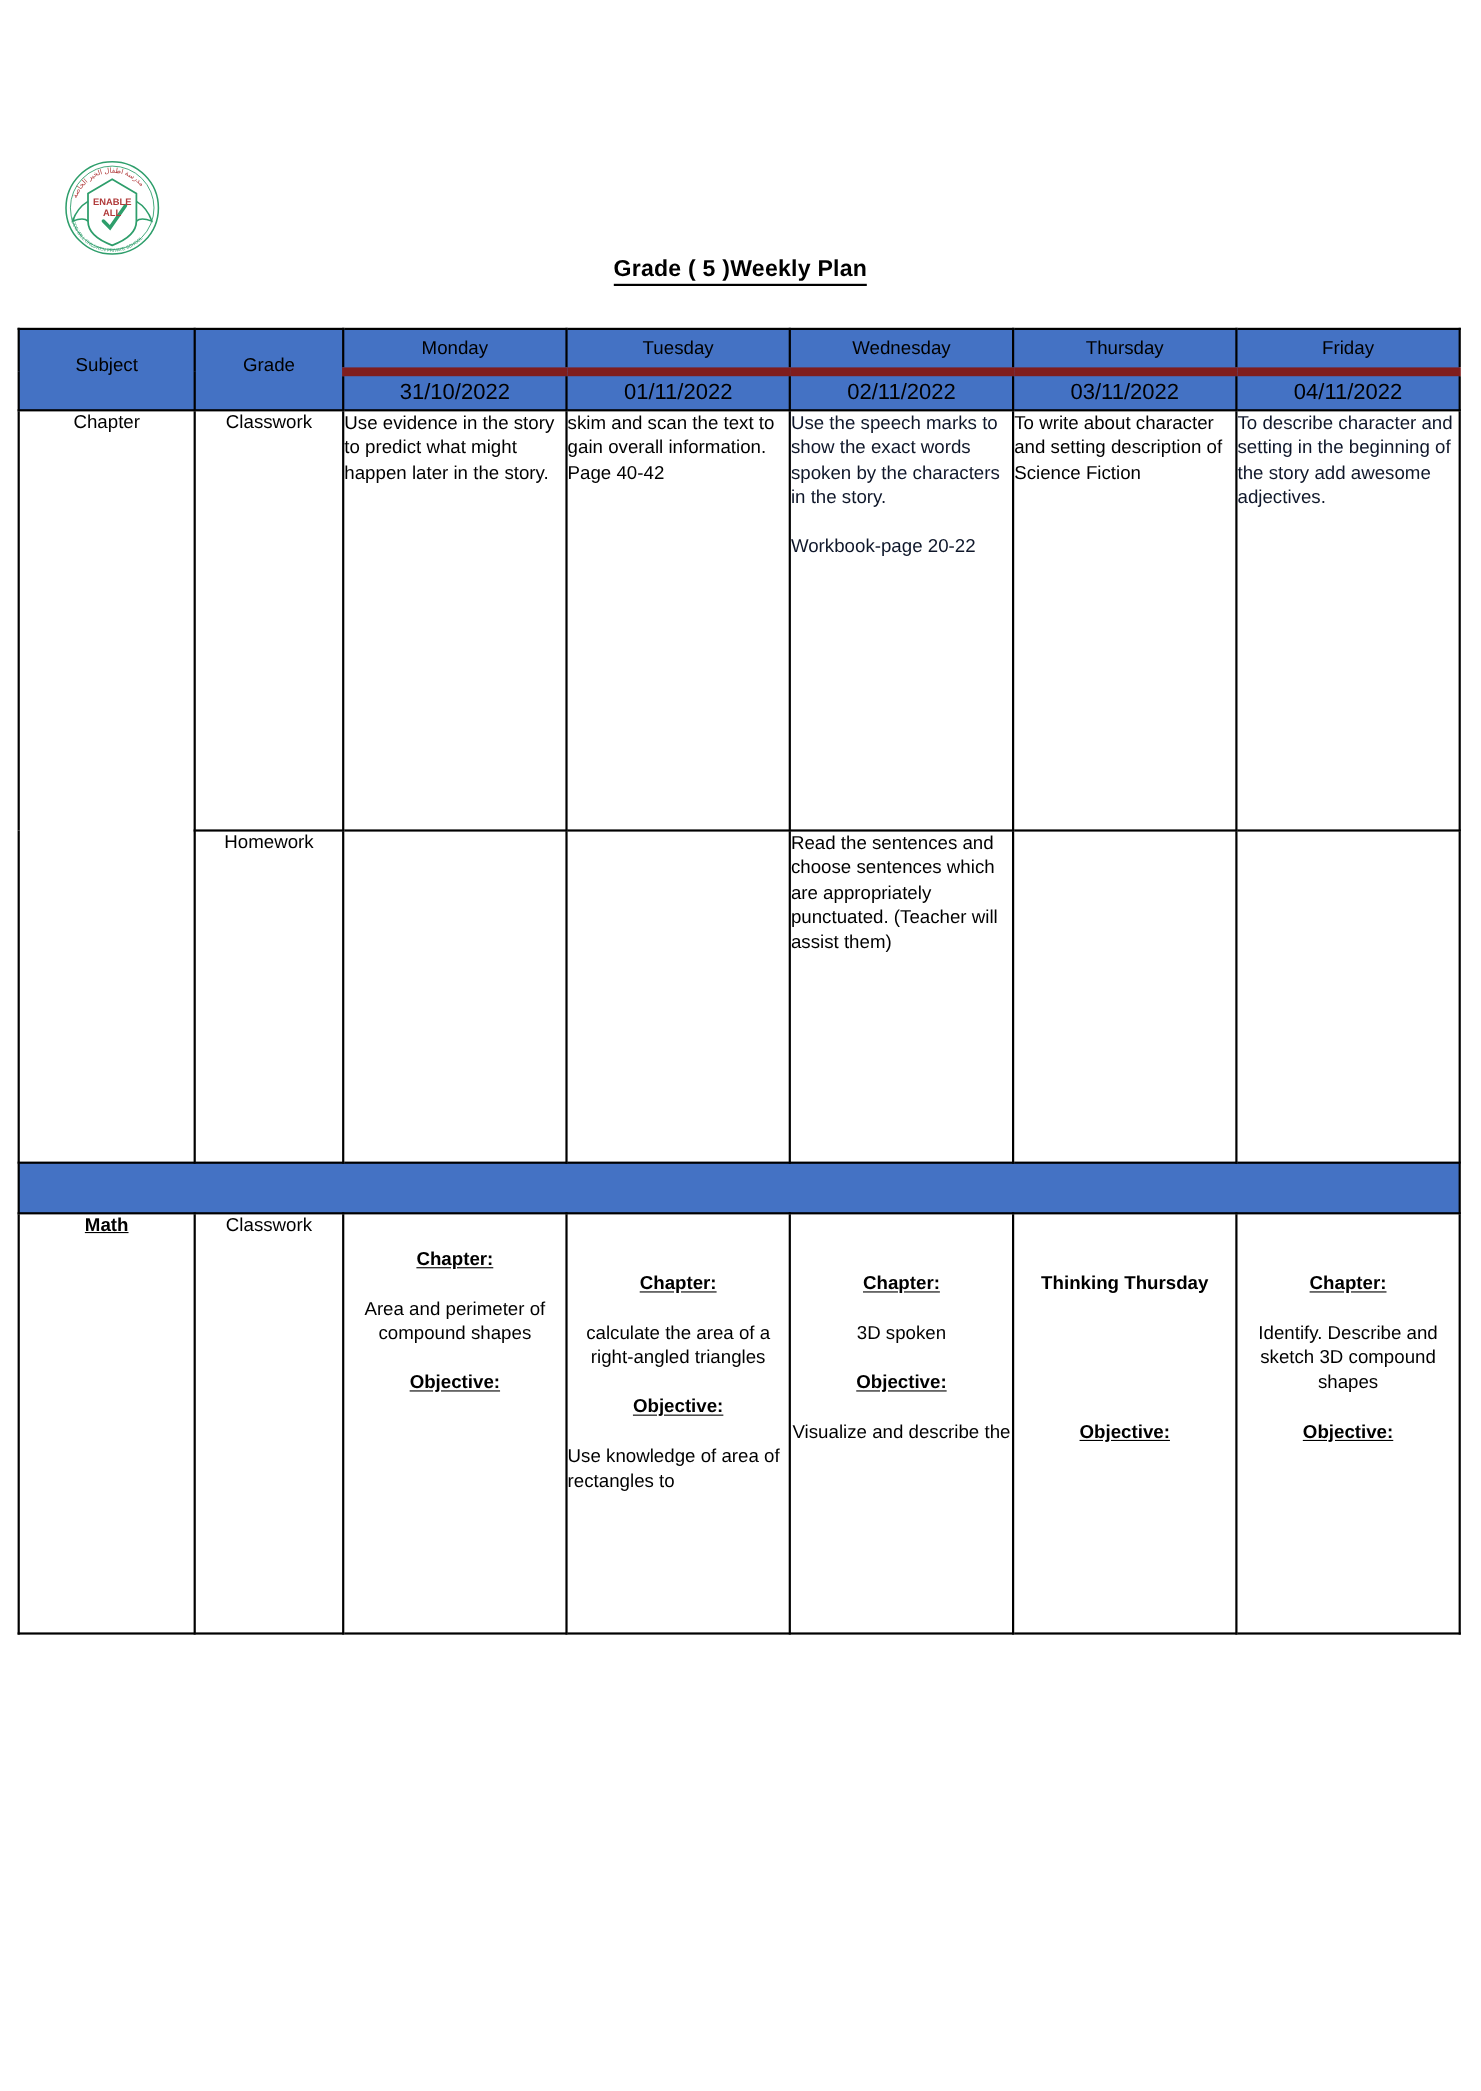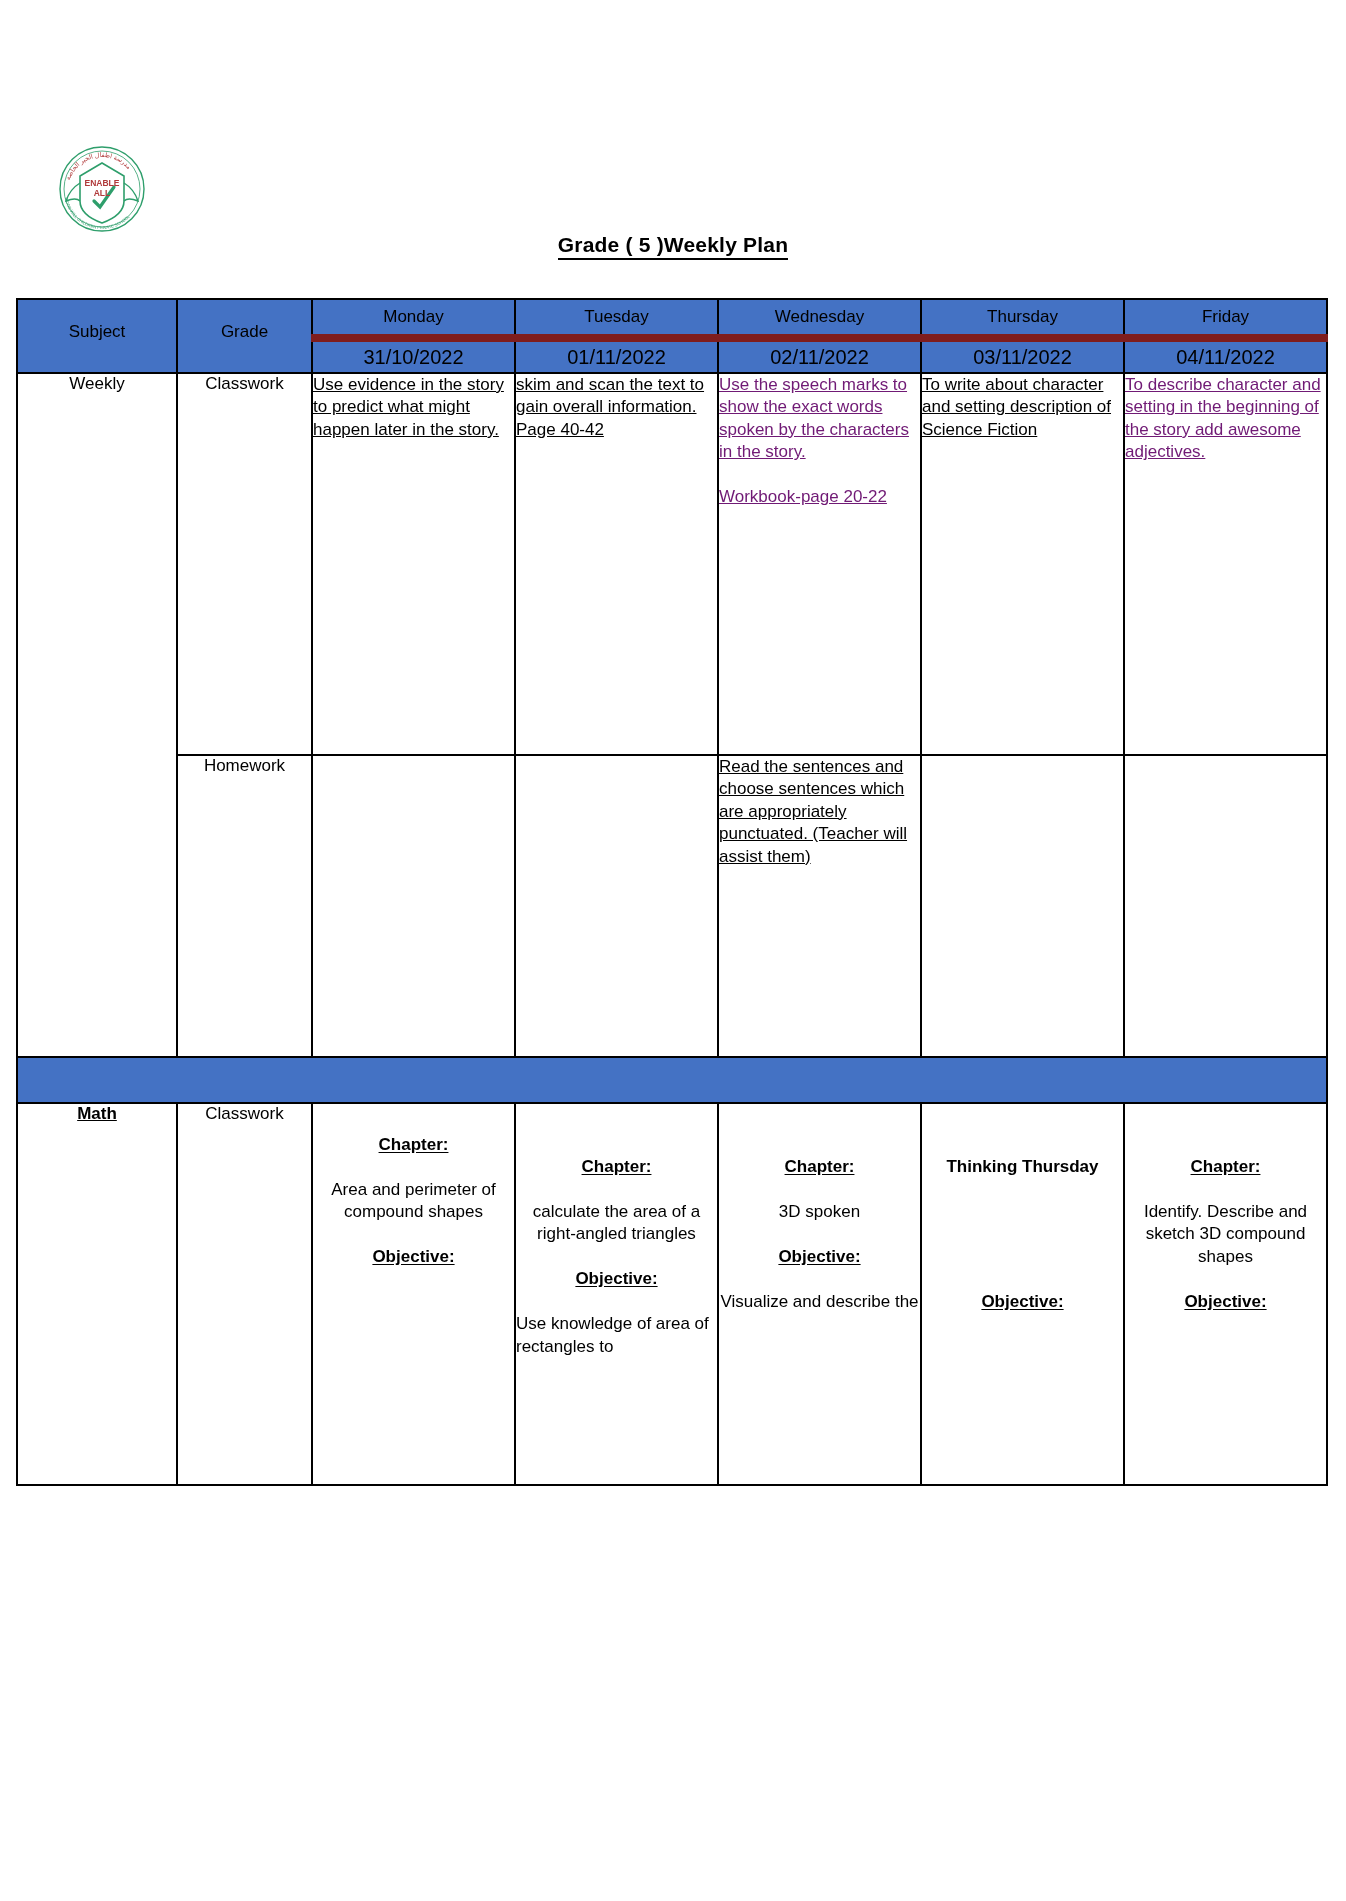--- a/index.html
+++ b/index.html
@@ -97,27 +97,27 @@
     font-size: 17px;
     padding-top: 14px;
   }
   td.rowlabel.bold { font-weight: bold; text-decoration: underline; }
 
   td.cell {
     font-size: 17px;
     line-height: 1.32;
     padding: 8px 9px;
   }
-  .cellbox { width: 100%; text-decoration: underline; }
+  .cellbox { width: 100%; }
 
   
   td.vmid { vertical-align: middle; }
   td.vtop { vertical-align: top; }
 
-  .grey { color: #701a75; }
+  .grey { color: #0f172a; }
   .center { text-align: center; }
   .left { text-align: left; }
 
   .blank-line { height: 1.32em; }
 
   .hdr-underline {
     font-weight: bold;
     text-decoration: underline;
     text-underline-offset: 2px;
   }
@@ -188,21 +188,21 @@
         <th class="date">01/11/2022</th>
         <th class="date">02/11/2022</th>
         <th class="date">03/11/2022</th>
         <th class="date">04/11/2022</th>
       </tr>
     </thead>
 
     <tbody>
 
       <tr>
-        <td class="rowlabel" rowspan="2">Weekly</td>
+        <td class="rowlabel" rowspan="2">Chapter</td>
         <td class="rowlabel">Classwork</td>
 
         <td class="cell vmid left" style="height:380px;">
           <div class="cellbox">Use evidence in the story to predict what might happen later in the story.</div>
         </td>
 
         <td class="cell vmid left">
           <div class="cellbox">skim and scan the text to gain overall information. Page 40-42</div>
         </td>
 

